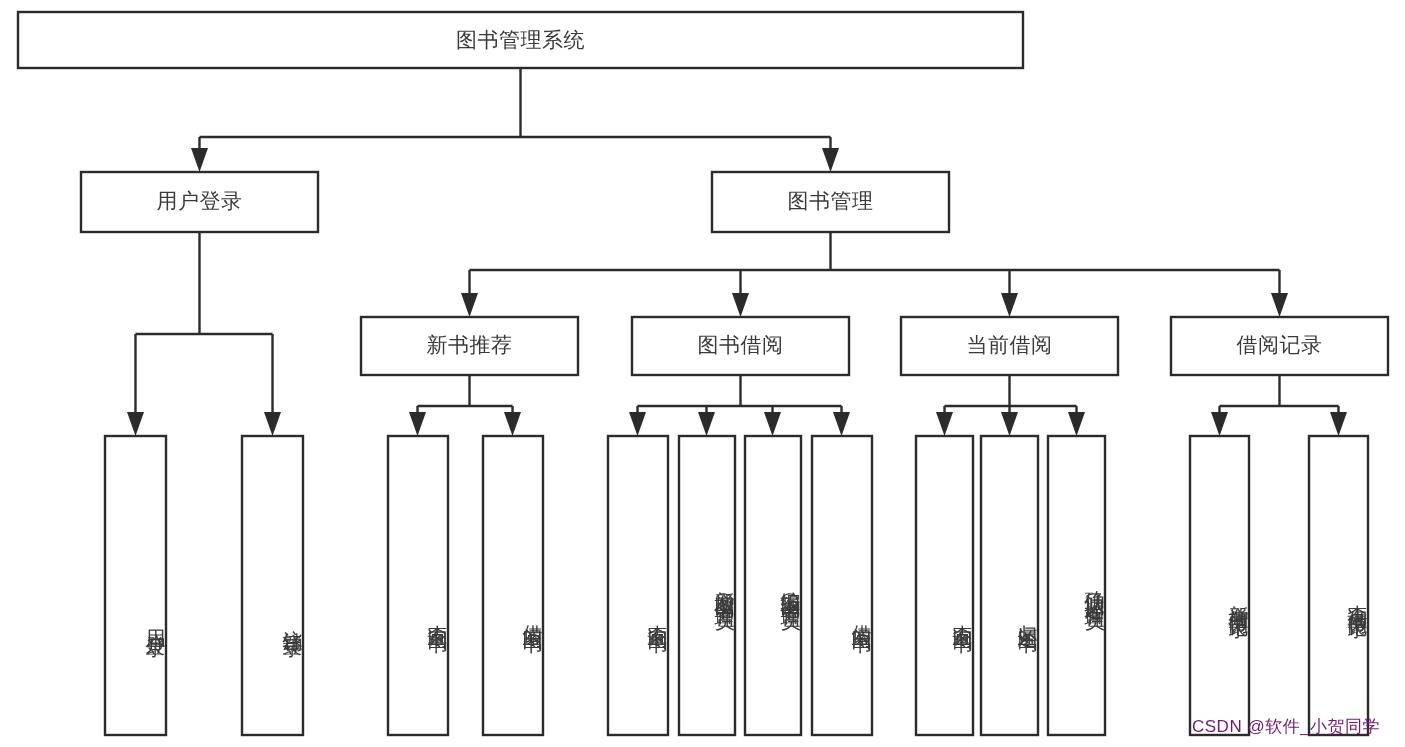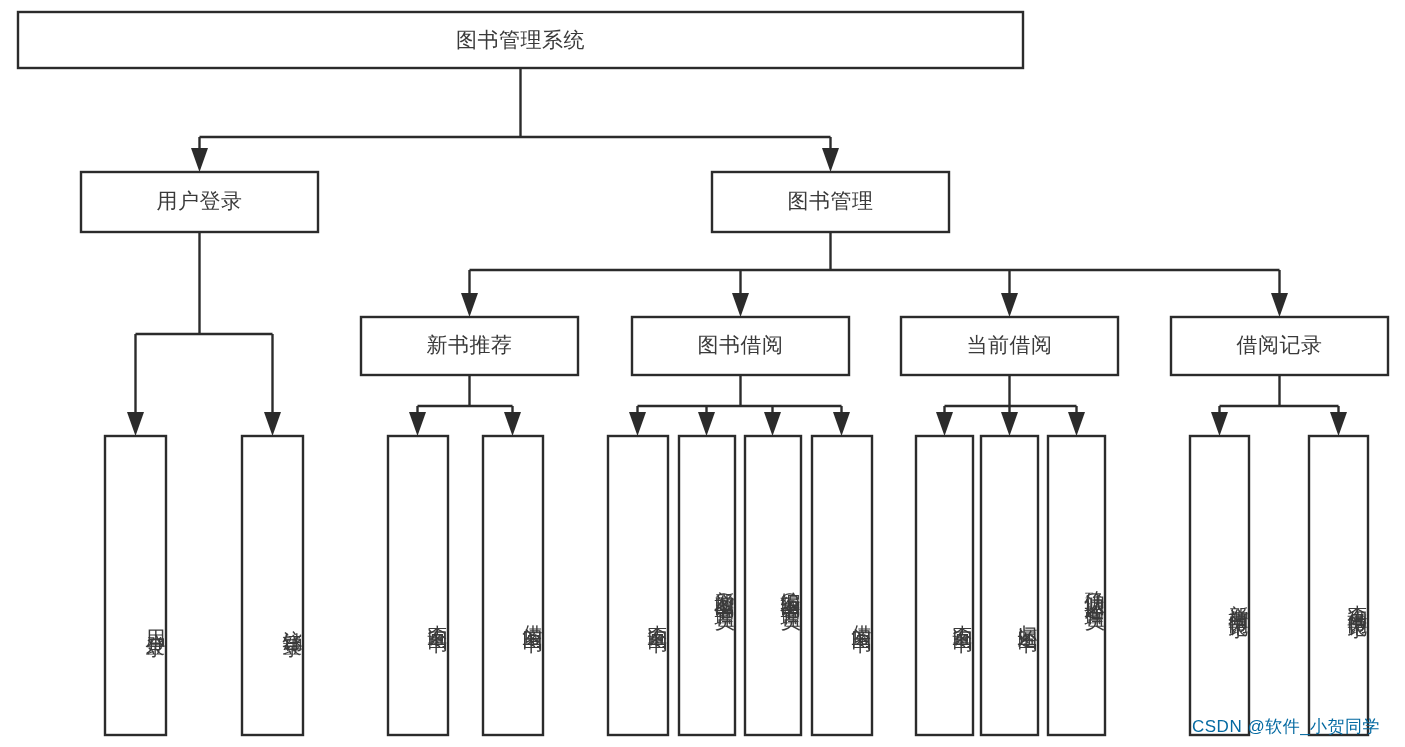--- a/index.html
+++ b/index.html
@@ -62,21 +62,21 @@
     white-space: nowrap;
     display: flex;
     align-items: flex-start;
     justify-content: center;
     pointer-events: none;
   }
   .watermark {
     position: absolute;
     font-family: "Liberation Sans", "DejaVu Sans", sans-serif;
     font-size: 17px;
-    color: #0369a1;
+    color: #701a75;
     left: 1192px;
     top: 715px;
     white-space: nowrap;
     letter-spacing: 0.5px;
   }
 </style>
 </head>
 <body>
 
 <div id="diagram-root">

